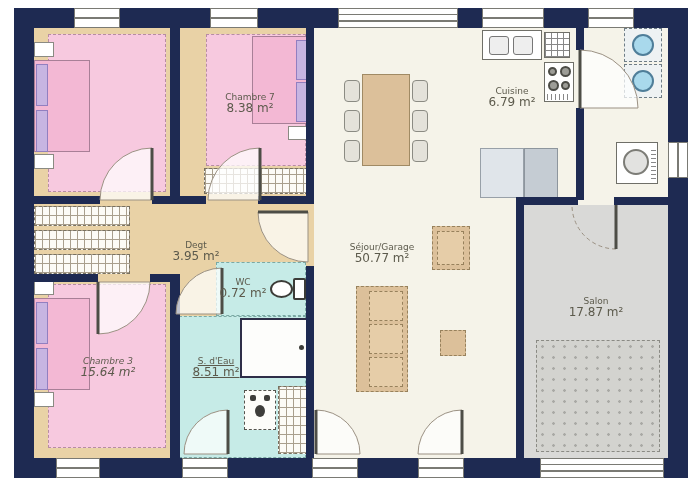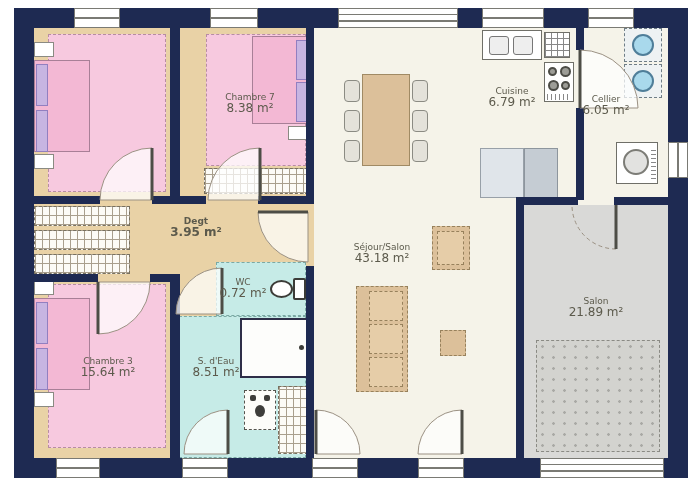--- a/index.html
+++ b/index.html
@@ -197,46 +197,42 @@
     <path class="arc" d="M580,108 L580,50 A58,58 0 0 1 638,108 Z"></path>
     <line class="leaf" x1="580" y1="108" x2="580" y2="50"></line>
     <path class="arc dash" d="M616,249 A44,44 0 0 1 572,205"></path>
     <line class="leaf" x1="616" y1="205" x2="616" y2="249"></line>
   </svg>
 
   <div class="room-label" style="left:200px;top:92px;width:100px;">
     <div class="rname">Chambre 7</div>
     <div class="rarea">8.38 m²</div>
   </div>
-  <div class="room-label" style="left:58px;top:356px;width:100px;">
+  <div class="room-label" style="left:58px;top:356px;width:100px;font-style:italic;">
     <div class="rname">Chambre 3</div>
     <div class="rarea">15.64 m²</div>
   </div>
-  <div class="room-label" style="left:156px;top:216px;width:80px;font-weight:bold;">
+  <div class="room-label" style="left:156px;top:240px;width:80px;">
     <div class="rname">Degt</div>
     <div class="rarea">3.95 m²</div>
   </div>
   <div class="room-label" style="left:218px;top:277px;width:50px;">
     <div class="rname">WC</div>
     <div class="rarea">0.72 m²</div>
   </div>
-  <div class="room-label" style="left:176px;top:356px;width:80px;">
+  <div class="room-label" style="left:176px;top:356px;width:80px;text-decoration:underline;">
     <div class="rname">S. d'Eau</div>
     <div class="rarea">8.51 m²</div>
   </div>
   <div class="room-label" style="left:332px;top:242px;width:100px;">
-    <div class="rname">Séjour/Salon</div>
-    <div class="rarea">43.18 m²</div>
+    <div class="rname">Séjour/Garage</div>
+    <div class="rarea">50.77 m²</div>
   </div>
   <div class="room-label" style="left:472px;top:86px;width:80px;">
     <div class="rname">Cuisine</div>
     <div class="rarea">6.79 m²</div>
   </div>
-  <div class="room-label" style="left:566px;top:94px;width:80px;">
-    <div class="rname">Cellier</div>
-    <div class="rarea">6.05 m²</div>
-  </div>
   <div class="room-label" style="left:556px;top:296px;width:80px;">
     <div class="rname">Salon</div>
-    <div class="rarea">21.89 m²</div>
+    <div class="rarea">17.87 m²</div>
   </div>
 
 </div>
 
 </body></html>

